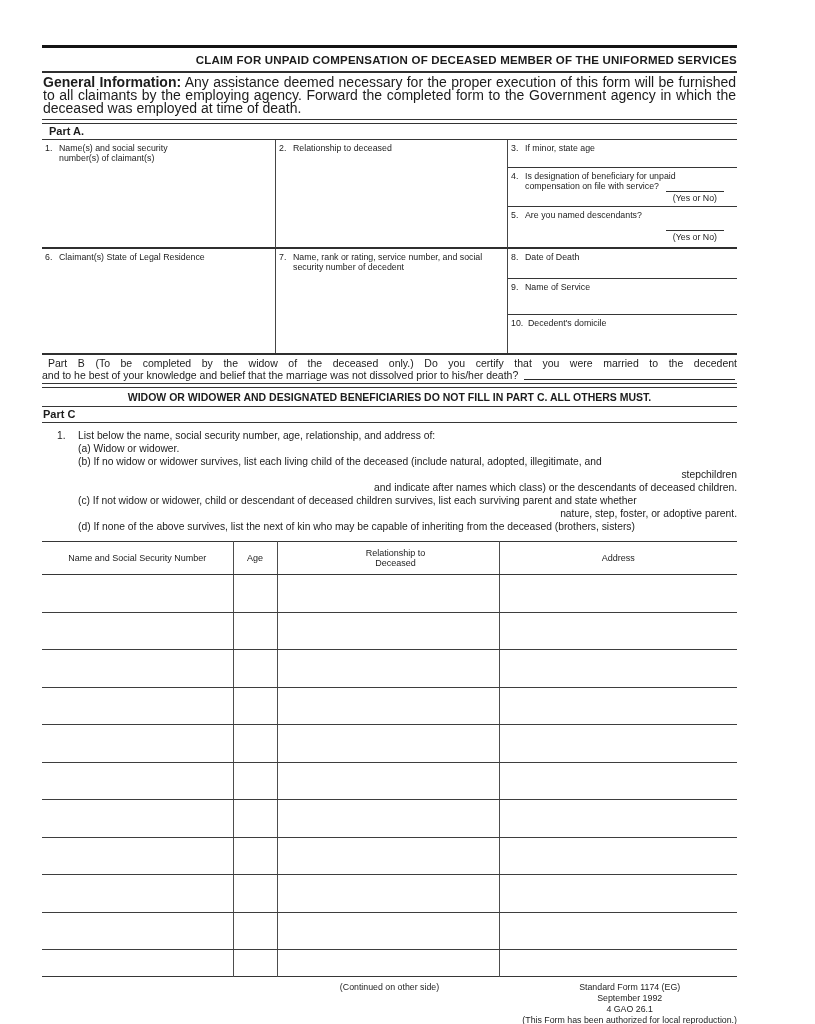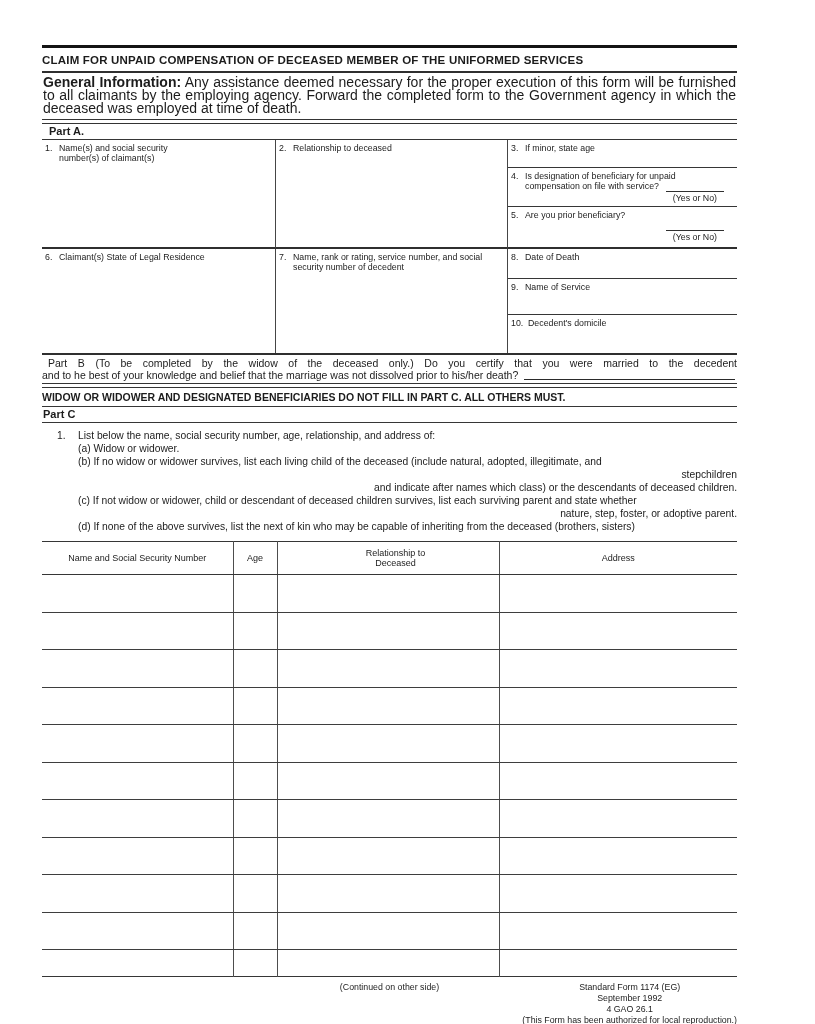--- a/index.html
+++ b/index.html
@@ -2,21 +2,21 @@
 <html><head>
 <meta charset="utf-8">
 <style>
   html,body{margin:0;padding:0;background:#ffffff;}
   body{width:815px;height:1024px;font-family:"Liberation Sans",sans-serif;color:#1c1c1c;-webkit-font-smoothing:antialiased;}
   .page{width:695px;margin:45px 0 0 42px;position:relative;}
   .rule-thick{border-top:3px solid #141414;}
   .rule-med{border-top:2px solid #2f2f2f;}
   .rule-thin{border-top:1.5px solid #363636;}
   .rule-double{height:3px;border-top:1.6px solid #343434;border-bottom:1.6px solid #343434;}
-  .title{font-size:11.5px;font-weight:bold;text-align:left;padding:6px 0 5px 0;letter-spacing:.2px;}
+  .title{font-size:11.5px;font-weight:bold;text-align:right;padding:6px 0 5px 0;letter-spacing:.2px;}
   .geninfo{font-size:14px;line-height:13px;text-align:justify;padding:3px 1px 4px 1px;}
   .geninfo b{font-weight:bold;}
   .part-head{font-size:11px;font-weight:bold;padding:1px 0 2px 7px;}
   
   .pa{display:grid;grid-template-columns:233px 232px 230px;border-top:1.5px solid #363636;border-bottom:2px solid #2f2f2f;}
   .pa-cell{position:relative;}
   .pa-cell.c2,.pa-cell.c3{border-left:1.5px solid #454545;}
   .pa-row1{height:107px;border-bottom:2px solid #2f2f2f;}
   .pa-row2{height:104px;}
   .fld{display:flex;font-size:8.8px;line-height:10px;padding:3px 4px 0 3px;}
@@ -31,21 +31,21 @@
   .s8{height:29px;}.s9{height:35px;}.s10{height:38px;}
   .yesno{position:absolute;bottom:1px;right:13px;text-align:center;}
   .yn-inner{display:inline-block;border-top:1.5px solid #303030;padding:1px 7px 0 7px;font-size:8.8px;line-height:10px;}
   
   .pb{font-size:10.5px;line-height:12px;padding:2px 0 2px 0;}
   .pb-l1{text-align:justify;text-align-last:justify;}
   .pb-l2{display:flex;align-items:flex-end;}
   .pb-l2 .txt{flex:none;}
   .blank-fill{flex:1;border-bottom:1.2px solid #2a2a2a;margin:0 2px 1px 6px;height:10px;}
   .pb b{font-weight:normal;margin-left:6px;}
-  .banner{font-size:10.5px;font-weight:bold;padding:3px 0 3px 0;}
+  .banner{font-size:10.5px;font-weight:bold;text-align:center;padding:3px 0 3px 0;}
   
   .pc-list{font-size:10.3px;line-height:13px;padding:6px 0 8px 0;}
   .pc-line{display:flex;}
   .pc-num{flex:none;width:21px;text-align:left;margin-left:15px;}
   .ind1{padding-left:36px;}
   .ind2{padding-left:50px;text-align:right;}
   
   table.pc{border-collapse:collapse;width:695px;table-layout:fixed;border-top:1.5px solid #363636;border-bottom:1.6px solid #363636;}
   table.pc col.c-name{width:191px;}
   table.pc col.c-age{width:44px;}
@@ -105,21 +105,21 @@
           <span class="fnum">4.</span>
           <span class="ftext w196">Is designation of beneficiary for unpaid compensation on file with service?</span>
         </div>
         <div class="yesno">
           <span class="yn-inner">(Yes or No)</span>
         </div>
       </div>
       <div class="sub s5">
         <div class="fld">
           <span class="fnum">5.</span>
-          <span class="ftext">Are you prior beneficiary?</span>
+          <span class="ftext">Are you named descendants?</span>
         </div>
         <div class="yesno">
           <span class="yn-inner">(Yes or No)</span>
         </div>
       </div>
     </div>
 
     <div class="pa-cell pa-row2 c1">
       <div class="fld">
         <span class="fnum">6.</span>

